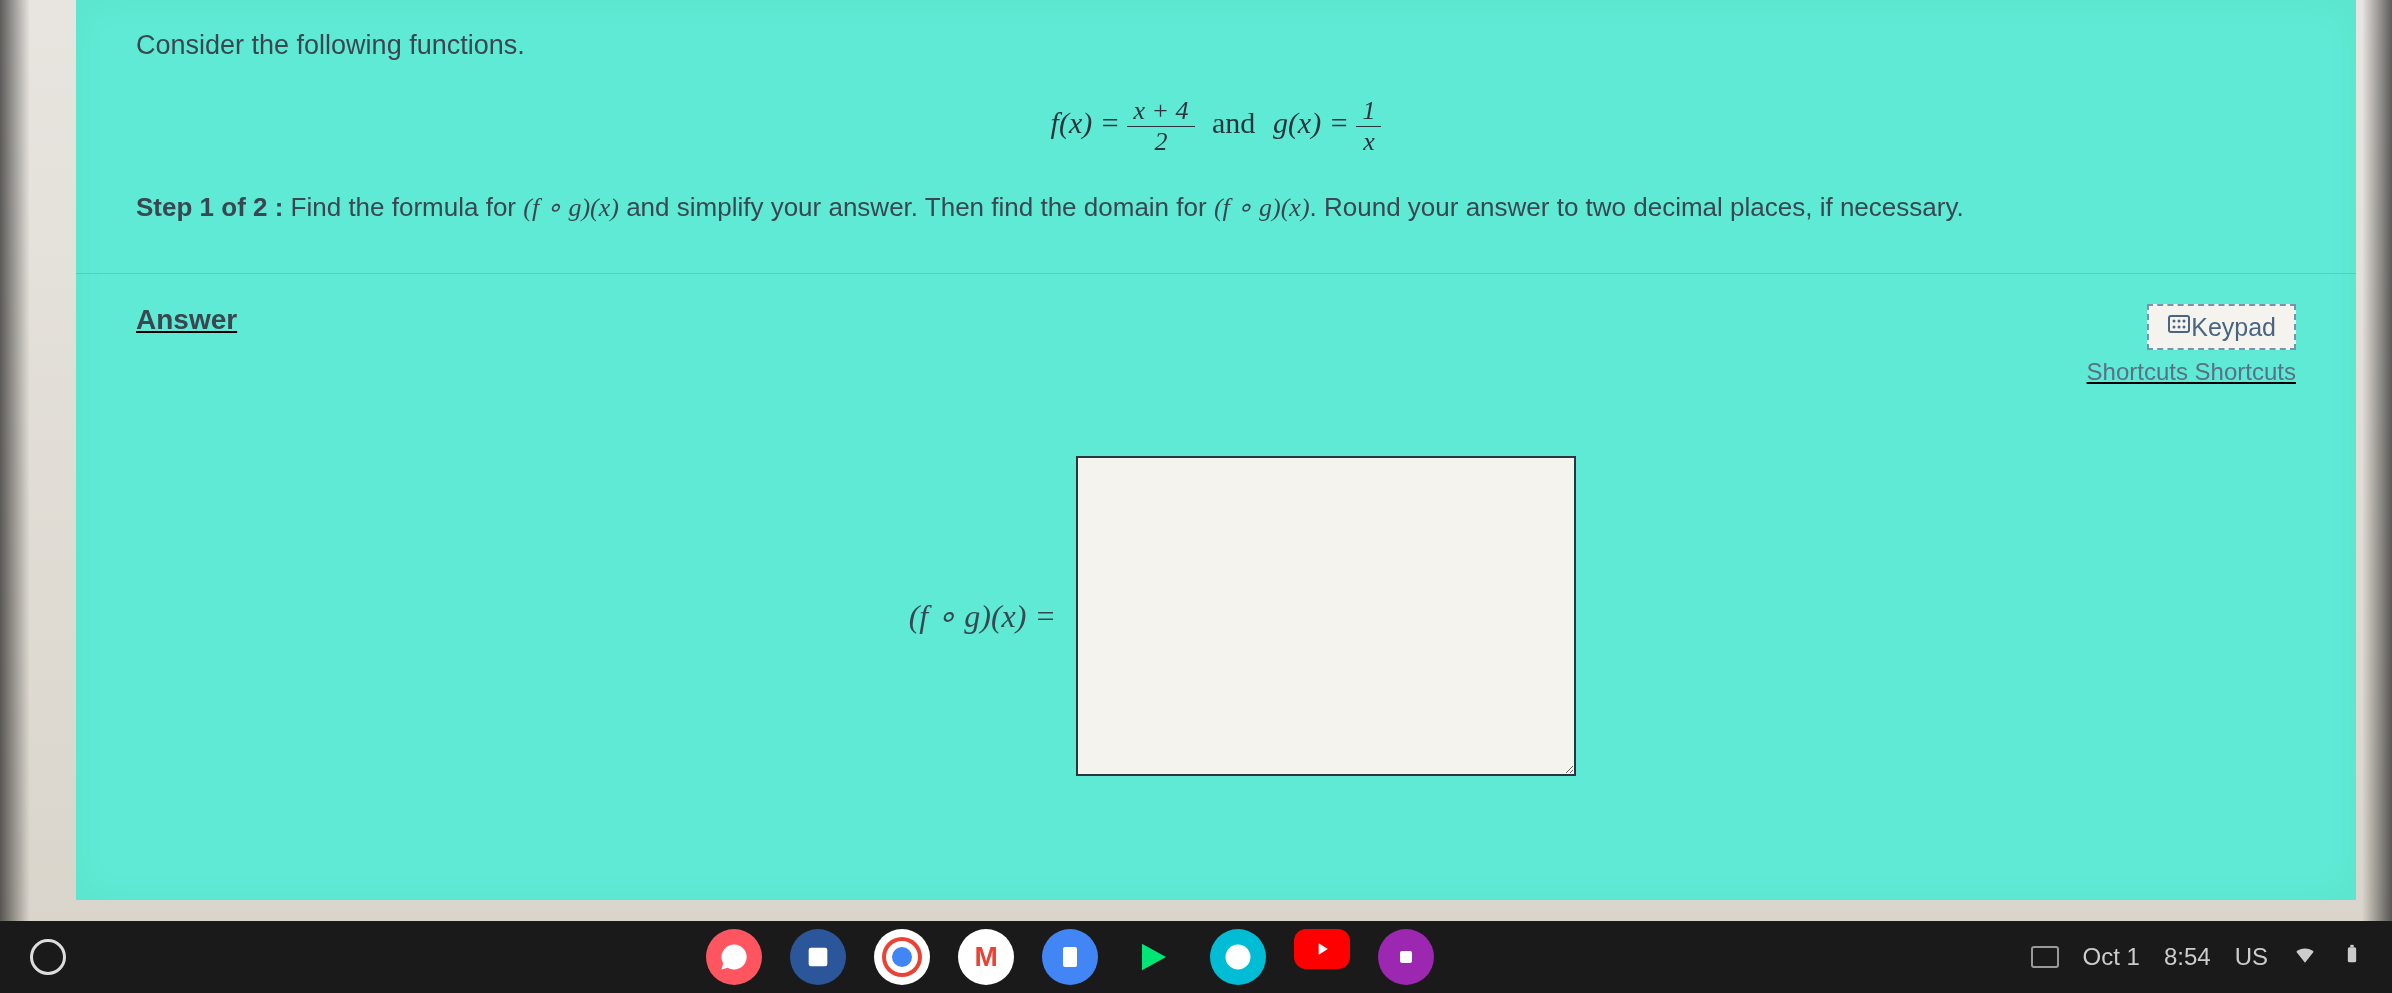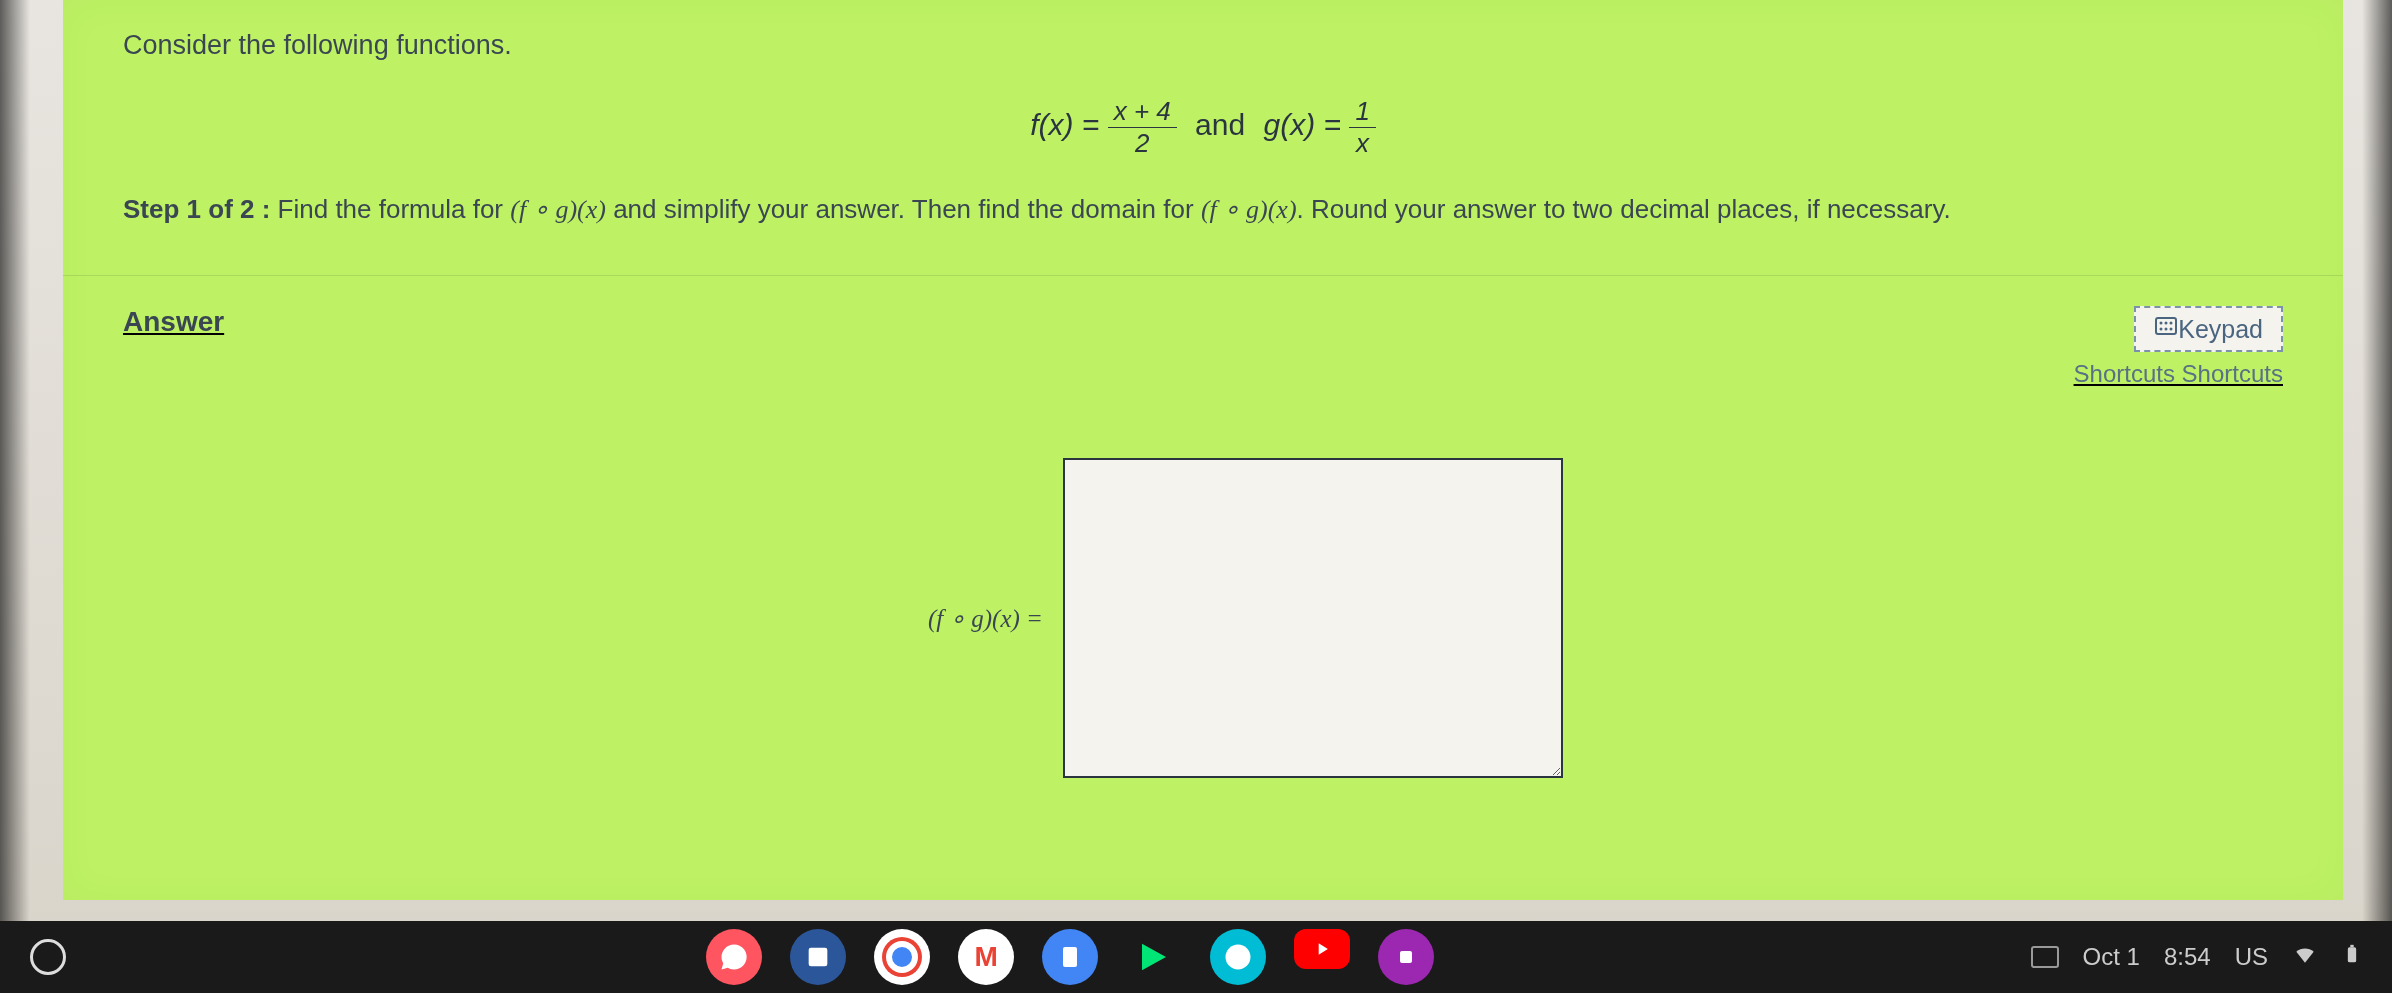--- a/index.html
+++ b/index.html
@@ -7,39 +7,39 @@
   font-family: 'Segoe UI', Tahoma, Geneva, Verdana, sans-serif;
   background: linear-gradient(180deg, #e8e5e0 0%, #d9d4ca 100%);
   width: 2392px;
   height: 993px;
   position: relative;
   overflow: hidden;
 }
 .page-container {
   margin: 0 auto;
   width: 2280px;
-  background: #bef264;
+  background: #5eead4;
   min-height: 900px;
   position: relative;
-  left: 7px;
+  left: 20px;
   box-shadow: inset 0 0 40px rgba(0,0,0,0.03);
 }
 .question-area {
   padding: 30px 60px 20px 60px;
 }
 .prompt-text {
   font-size: 27px;
   color: #3a4752;
   font-weight: 400;
 }
 .math-display {
   text-align: center;
   padding: 35px 0 25px 0;
   font-size: 30px;
-  font-family: Liberation Sans, sans-serif;
+  font-family: Liberation Serif, serif;
   font-style: italic;
   color: #2a3540;
 }
 .math-display .frac {
   display: inline-block;
   vertical-align: middle;
   text-align: center;
   font-style: italic;
 }
 .math-display .frac .num {
@@ -113,21 +113,21 @@
 .input-row {
   display: flex;
   justify-content: center;
   align-items: center;
   gap: 20px;
   margin-bottom: 30px;
 }
 .input-label {
   font-family: 'Times New Roman', serif;
   font-style: italic;
-  font-size: 25px;
+  font-size: 32px;
   color: #3a4752;
   min-width: 200px;
   text-align: right;
 }
 .answer-input {
   border: 2px solid #2a3540;
   background: #f5f3ee;
   font-family: 'Times New Roman', serif;
   font-size: 24px;
   padding: 8px;

